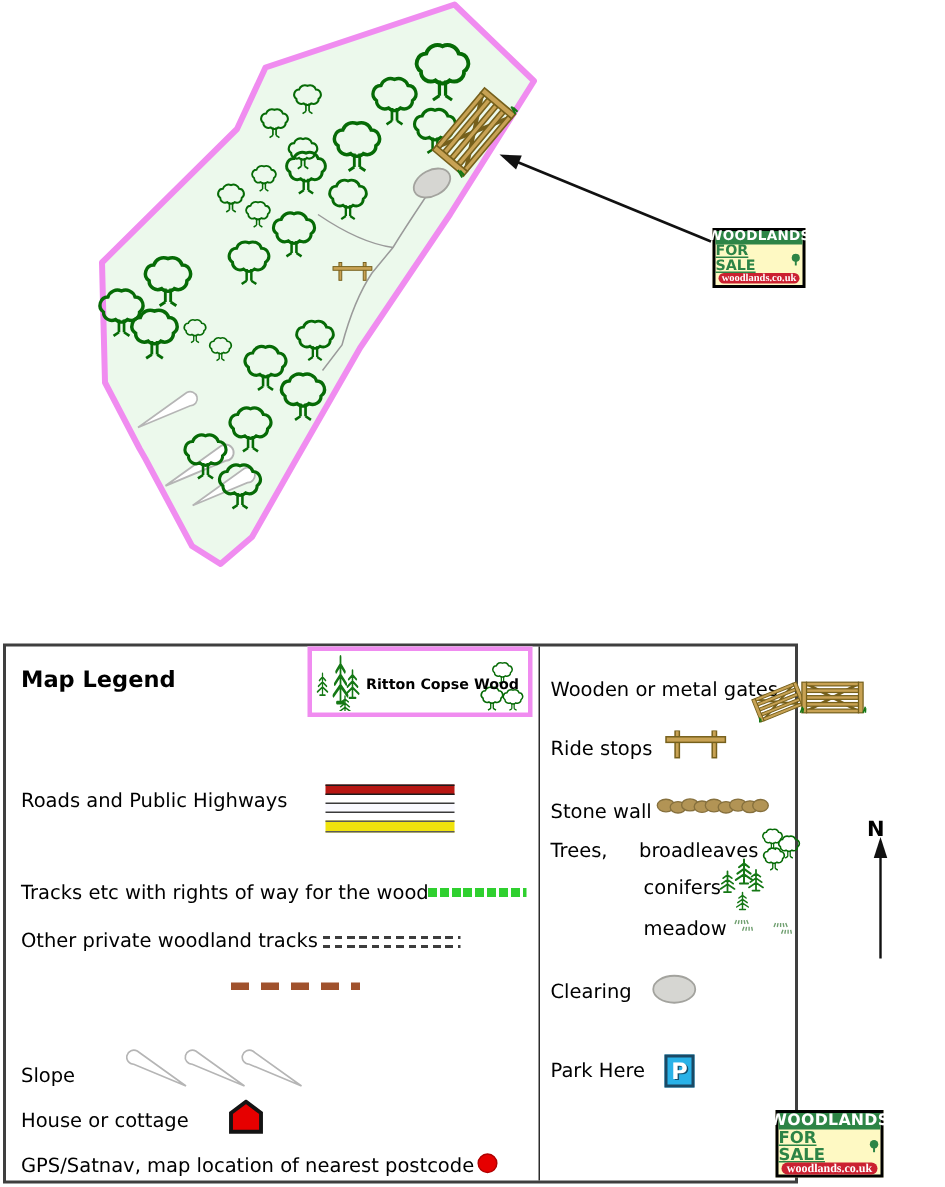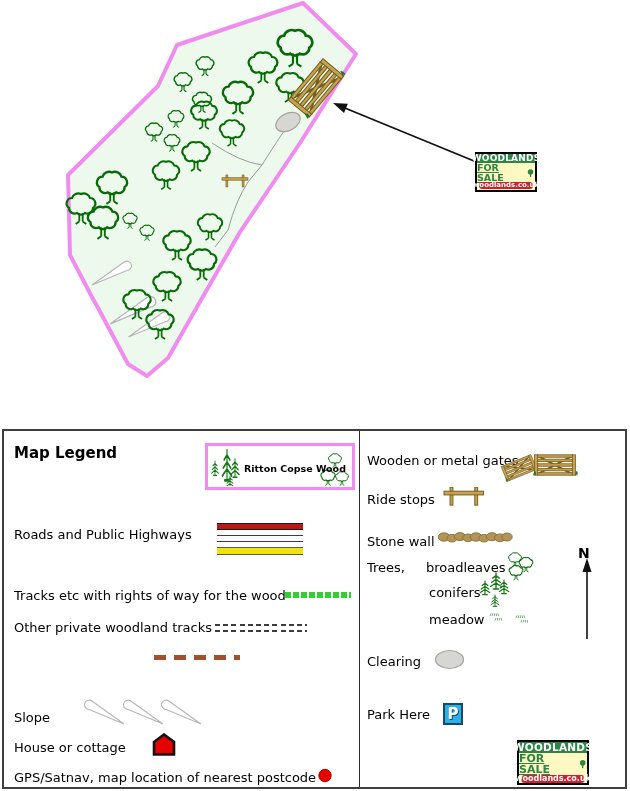--- a/index.html
+++ b/index.html
@@ -9,41 +9,41 @@
   }
   #map-svg{position:absolute;left:0;top:0;}
   
   .sign{position:absolute;box-sizing:border-box;border:2px solid #000;background:#fef9c3;
         display:flex;flex-direction:column;}
   .sign-top{background:var(--sign-green);color:#fff;font-weight:bold;text-align:center;
         display:flex;align-items:center;justify-content:center;line-height:1;letter-spacing:.2px;}
   .sign-mid{color:var(--sign-green);font-weight:bold;display:flex;align-items:center;
         justify-content:center;gap:2px;line-height:1;text-decoration:underline;}
   .sign-url{background:var(--sign-red);color:#fff;font-weight:bold;text-align:center;
-        border-radius:7px;margin:0 2px 2px;display:flex;align-items:center;justify-content:center;line-height:1;}
+        border-radius:7px;margin:0 2px 2px;display:flex;align-items:center;justify-content:center;line-height:1;font-family:Liberation Serif, serif;}
   .sign-map{left:475px;top:152px;width:62px;height:40px;}
   .sign-map .sign-top{font-size:9px;flex:1.05;}
   .sign-map .sign-mid{font-size:9.5px;flex:1;}
   .sign-map .sign-url{font-size:7px;height:10px;}
   .sign-legend{left:513px;top:309px;width:72px;height:45px;border-width:2.5px;}
   .sign-legend .sign-top{font-size:10.5px;flex:1.1;}
   .sign-legend .sign-mid{font-size:11px;flex:1;}
   .sign-legend .sign-url{font-size:8px;height:11.5px;}
   .sign-tree{width:10px;height:10px;}
   
-  #legend{position:absolute;left:2px;top:429px;width:625px;height:360px;box-sizing:border-box;
+  #legend{position:absolute;left:2px;top:429px;width:530px;height:360px;box-sizing:border-box;
         border:2px solid #3f3f3f;background:#fff;}
   #legend-divider{position:absolute;left:355px;top:0;width:1px;height:100%;background:#2c2c2c;}
   .lbl{position:absolute;font-size:13px;white-space:nowrap;}
   .pre{white-space:pre;}
   .preline{white-space:pre-line;line-height:16px;}
   .title{font-size:15px;font-weight:bold;}
   .icon{position:absolute;}
   
-  #ritton-box{position:absolute;left:201px;top:12px;width:150px;height:47px;box-sizing:border-box;
+  #ritton-box{position:absolute;left:201px;top:0;width:150px;height:47px;box-sizing:border-box;
         border:3px solid var(--boundary-pink);background:#fff;text-align:right;}
   #ritton-name{position:absolute;left:36px;top:17px;font-size:9.5px;font-weight:bold;white-space:nowrap;}
   
   .road{position:absolute;width:86px;height:7px;box-sizing:border-box;}
   #road-a{left:213px;top:92px;background:var(--road-red);border-top:1.8px solid #1c1c1c;border-bottom:1.8px solid #1c1c1c;}
   #road-b{left:213px;top:104px;background:#fafaff;border-top:1.5px solid #3a3a3a;border-bottom:1.5px solid #3a3a3a;height:7px;}
   #road-c{left:213px;top:116px;background:var(--road-yellow);border-top:1.5px solid #5a5a5a;border-bottom:1.5px solid #5a5a5a;height:7.5px;}
   
   #track-dashes{left:281px;top:161px;width:66px;height:5.5px;
         background:repeating-linear-gradient(90deg,var(--track-green) 0 6px,transparent 6px 8px);}

